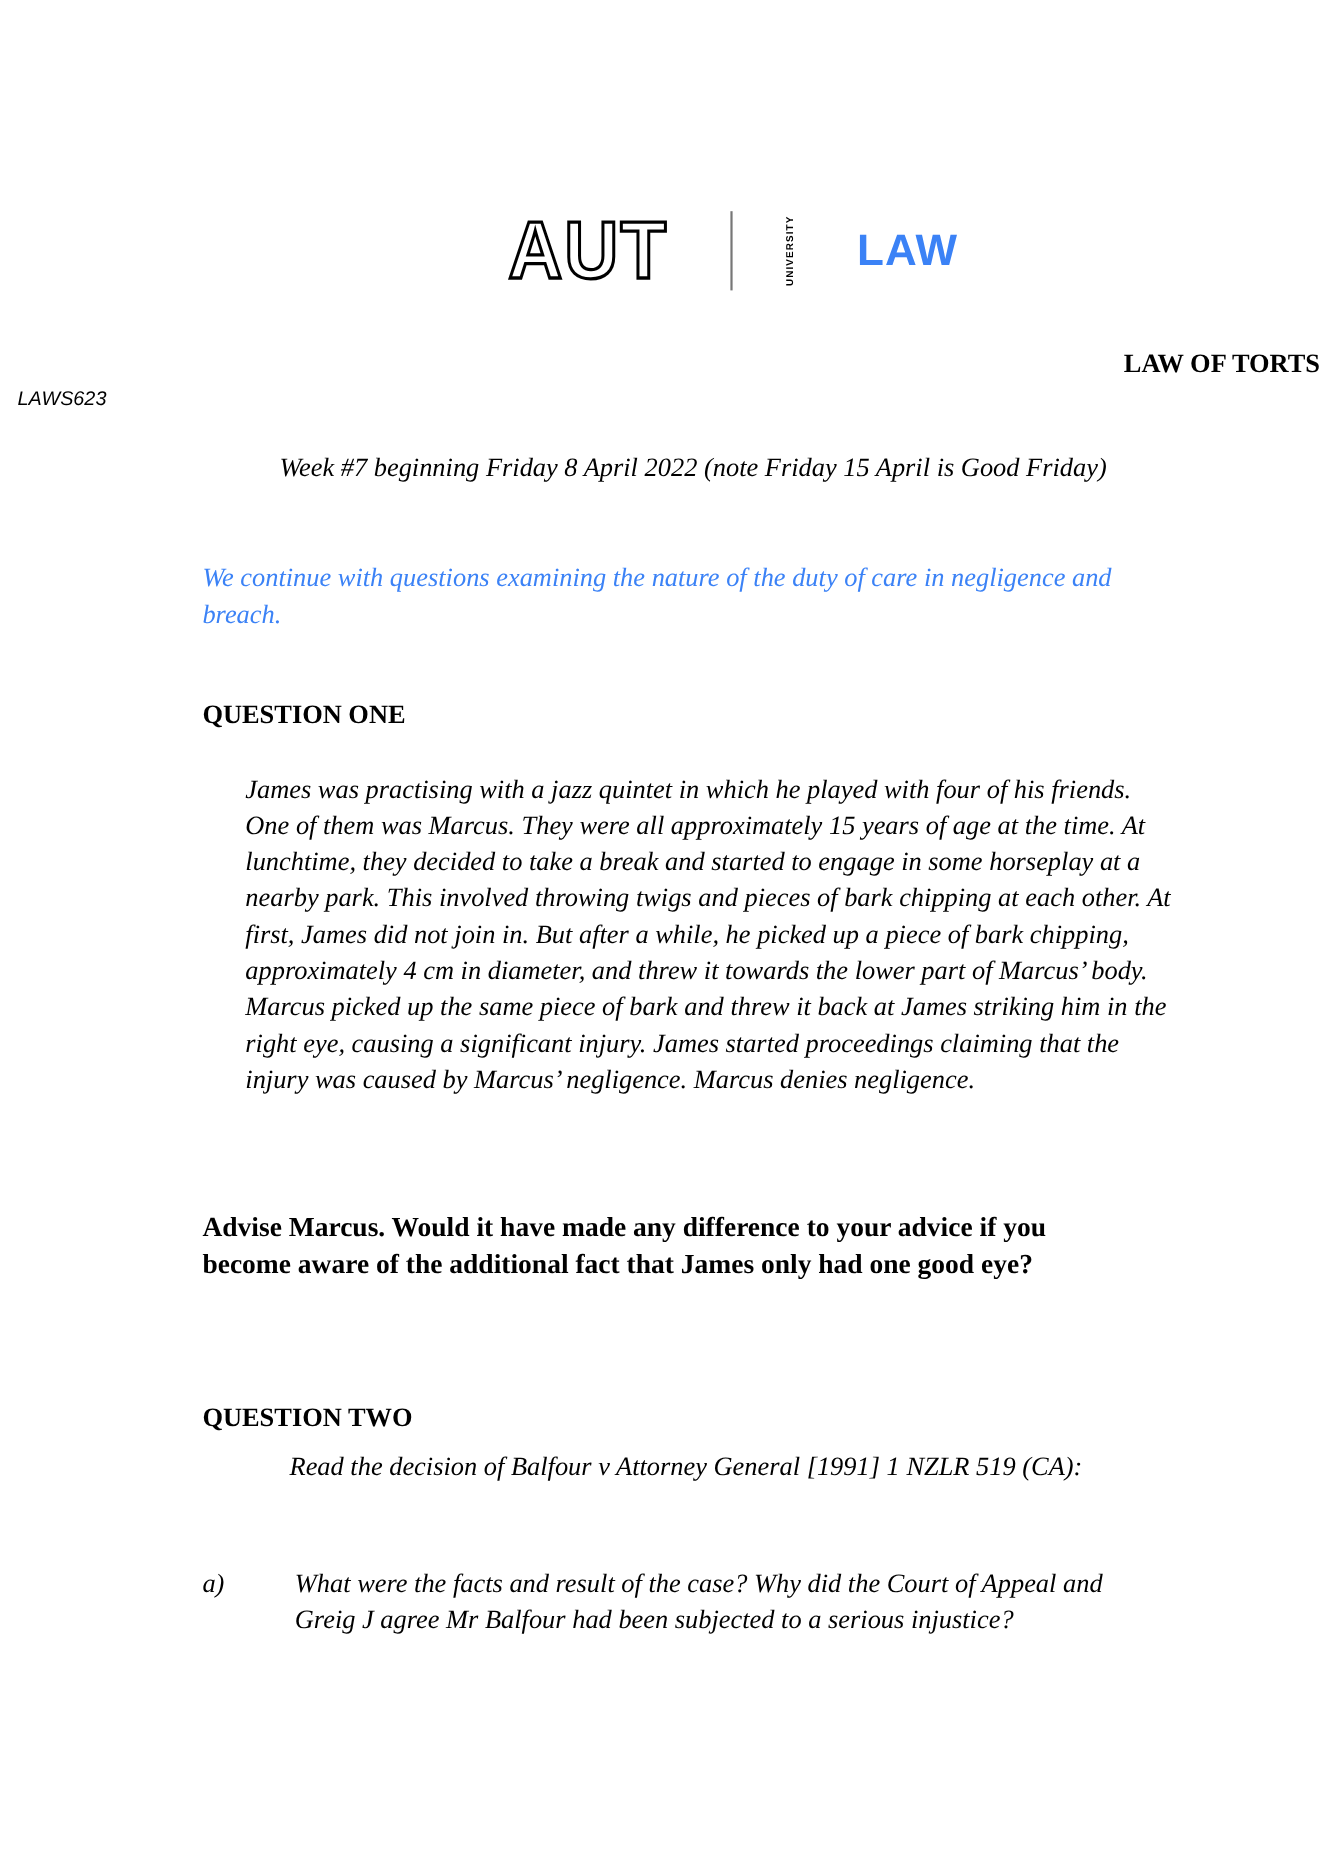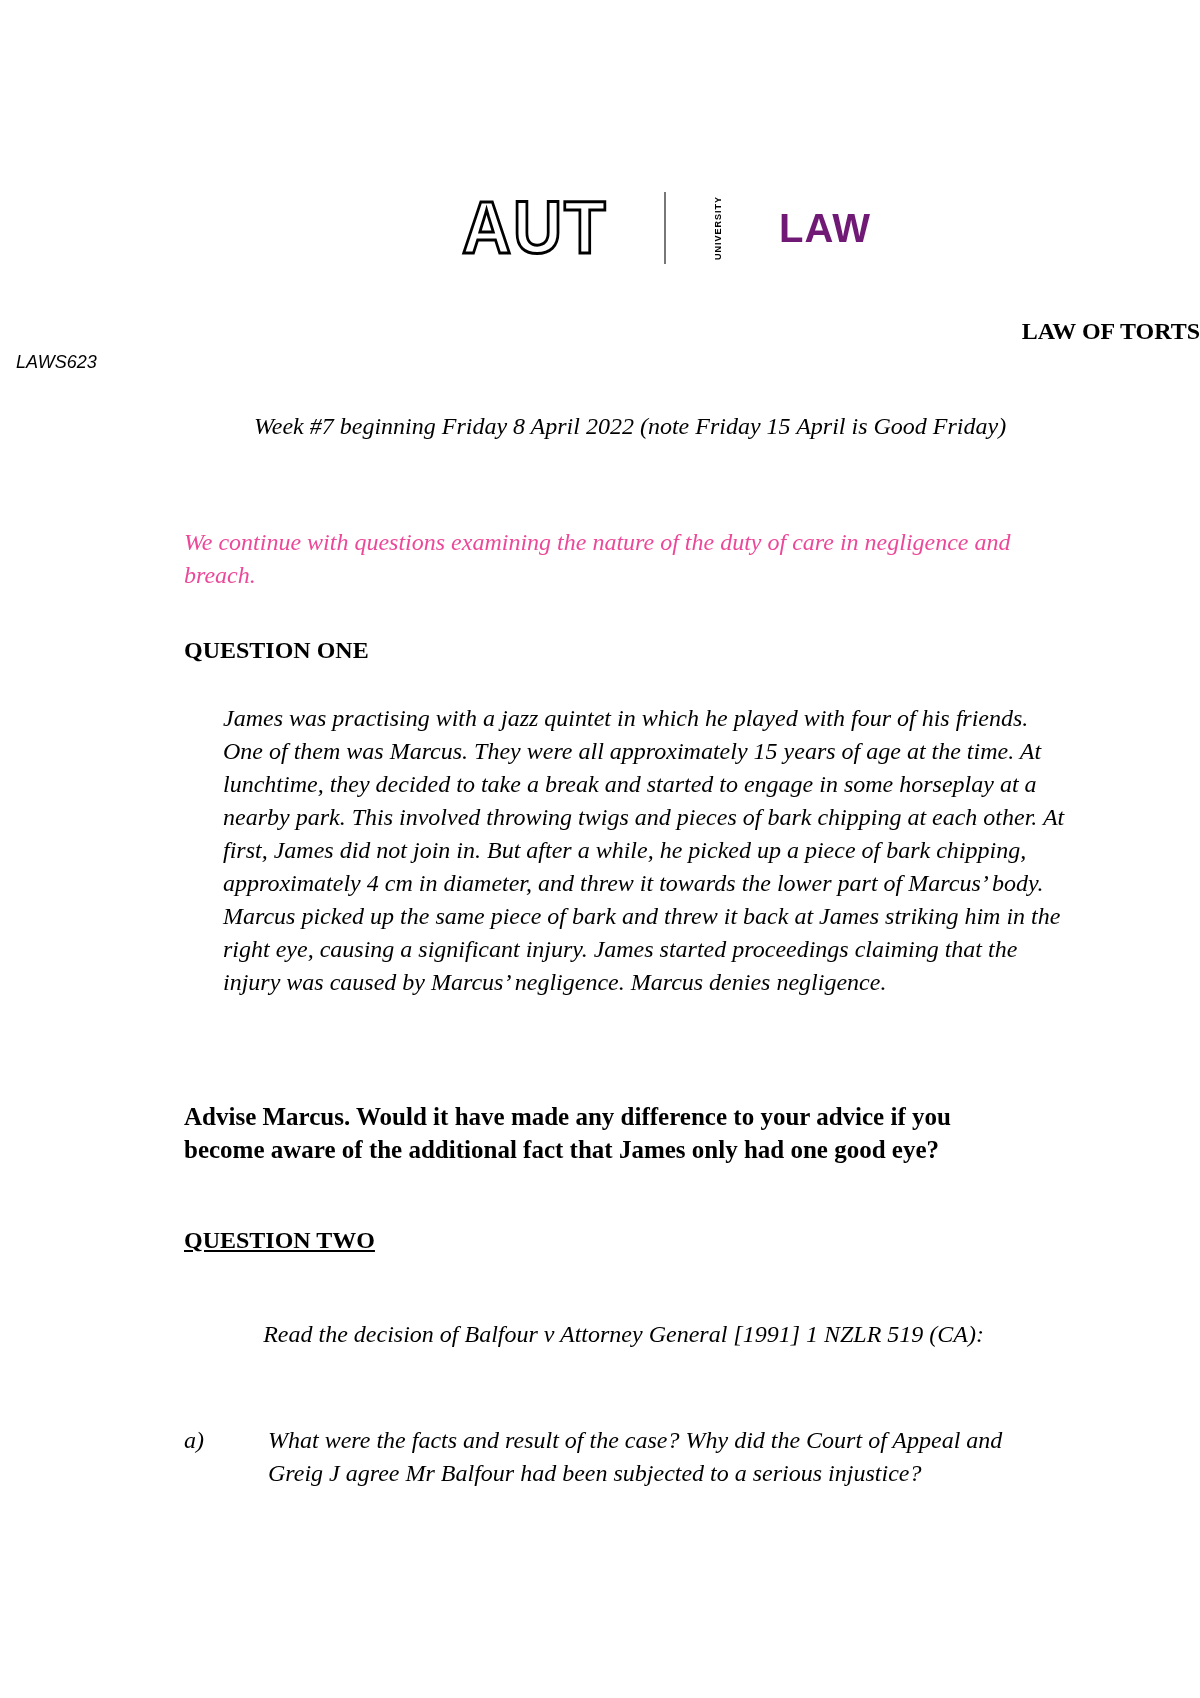--- a/index.html
+++ b/index.html
@@ -5,37 +5,37 @@
     html, body { margin: 0; padding: 0; background: #ffffff; }
     body { width: 1200px; height: 1698px; position: relative; overflow: hidden; color: #000; }
     .page { position: absolute; left: 0; top: 0; width: 1200px; height: 1698px; background: #fff; }
 
     .logo { position: absolute; left: 462px; top: 188px; height: 80px; display: flex; align-items: center; gap: 44px; }
     .logo-aut { font-family: "Liberation Sans", sans-serif; font-weight: bold; font-size: 74px; line-height: 1;
                 color: #fff; -webkit-text-stroke: 3px #000; letter-spacing: 2px; transform: scaleX(0.92); transform-origin: left center; }
     .logo-divider { width: 2px; height: 72px; background: #777; margin-left: 0px; position: relative; }
     .logo-univ { font-family: "Liberation Sans", sans-serif; font-weight: bold; font-size: 9px; color: #000;
                  writing-mode: vertical-rl; transform: rotate(180deg); letter-spacing: 1px; margin-left: 3px; height: 72px; text-align: center; }
-    .logo-law { font-family: "Liberation Sans", sans-serif; font-weight: bold; font-size: 40px; color: #701a75; margin-left: 12px; letter-spacing: 1px; }
+    .logo-law { font-family: "Liberation Sans", sans-serif; font-weight: bold; font-size: 40px; color: #3b82f6; margin-left: 12px; letter-spacing: 1px; }
     .title { position: absolute; left: 0; width: 1200px; top: 318px; text-align: right; font-family: "Liberation Serif", serif;
              font-weight: bold; font-size: 24px; }
     .code { position: absolute; left: 16px; width: 1200px; top: 352px; font-family: Liberation Sans, sans-serif;
             font-style: italic; font-size: 18px; }
 
     .block { position: absolute; font-family: "Liberation Serif", serif; font-size: 24px; line-height: 33px; }
     .italic { font-style: italic; }
     .bold { font-weight: bold; }
-    .red { color: #ec4899; margin-top: 16px; }
+    .red { color: #3b82f6; }
 
     .week { left: 254px; top: 410px; width: 770px; }
     .intro { left: 184px; top: 510px; width: 840px; }
     .q1-head { left: 184px; top: 634px; }
     .q1-body { left: 184px; top: 702px; width: 850px; margin-left: 39px; }
     .q1-ask { left: 184px; top: 1100px; width: 850px; font-size: 25px; }
-    .q2-head { left: 184px; top: 1224px; text-decoration: underline; }
+    .q2-head { left: 184px; top: 1273px; }
     .q2-body { left: 184px; top: 1318px; width: 800px; text-align: right; }
     .q2a-label { left: 184px; top: 1424px; }
     .q2a-text { left: 268px; top: 1424px; width: 780px; }
   </style>
 </head>
 <body>
 
 <div class="page">
 
   <div class="logo">

